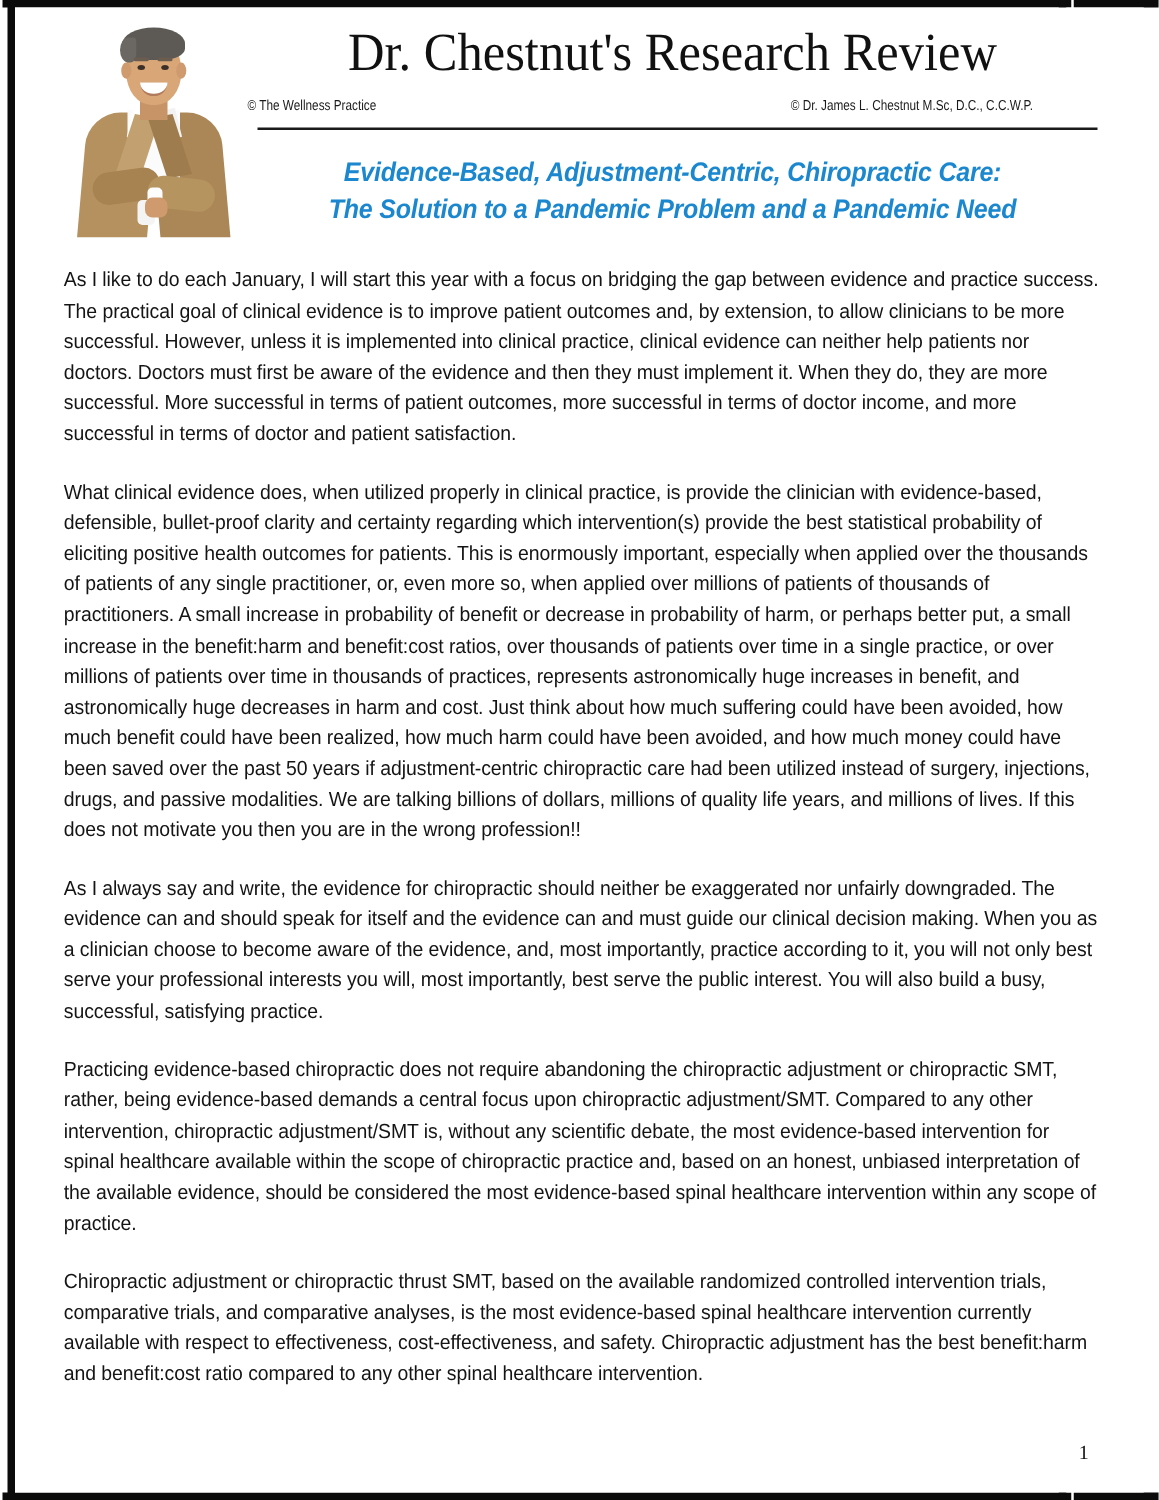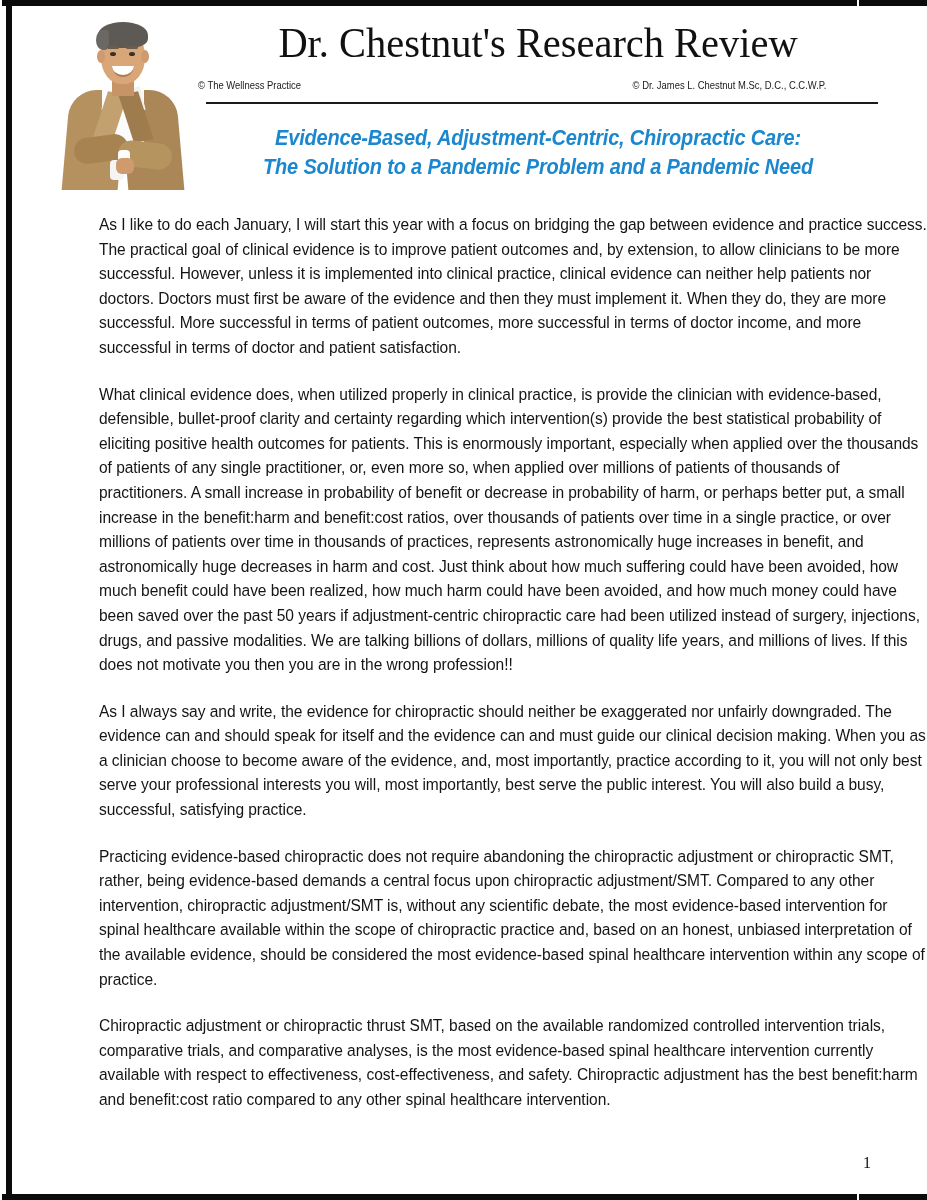--- a/index.html
+++ b/index.html
@@ -147,21 +147,20 @@
     display: block;
     white-space: nowrap;
   }
 
   
   .body-copy {
     position: absolute;
     left: 39px;
     top: 206px;
     width: 828px;
-    margin-left: 48px;
   }
   .body-copy p {
     margin: 0 0 22px 0;
     font-family: "Liberation Sans", sans-serif;
     font-size: 16.3px;
     line-height: 24.6px;
     color: #141414;
     text-align: left;
     transform: scaleX(0.955);
     transform-origin: left top;

